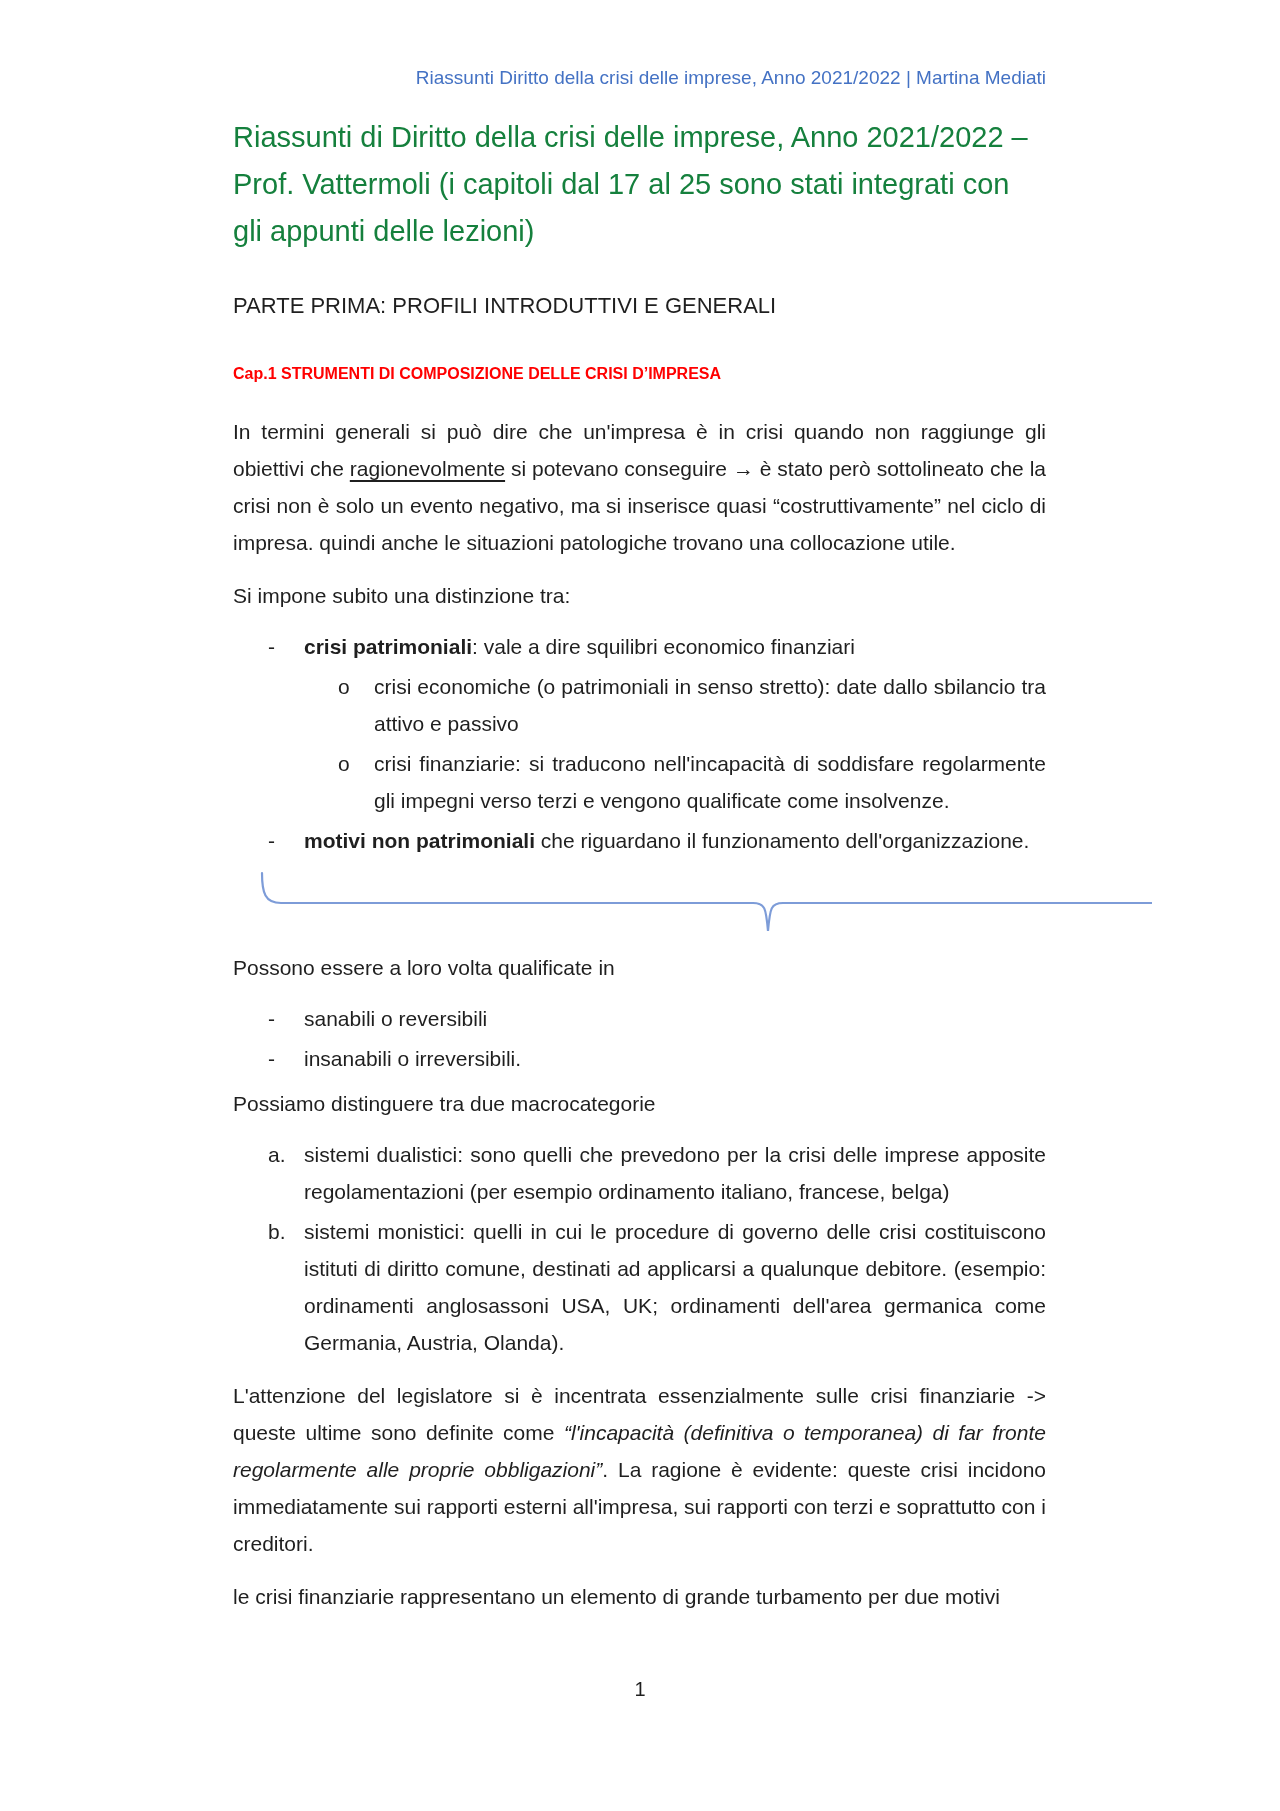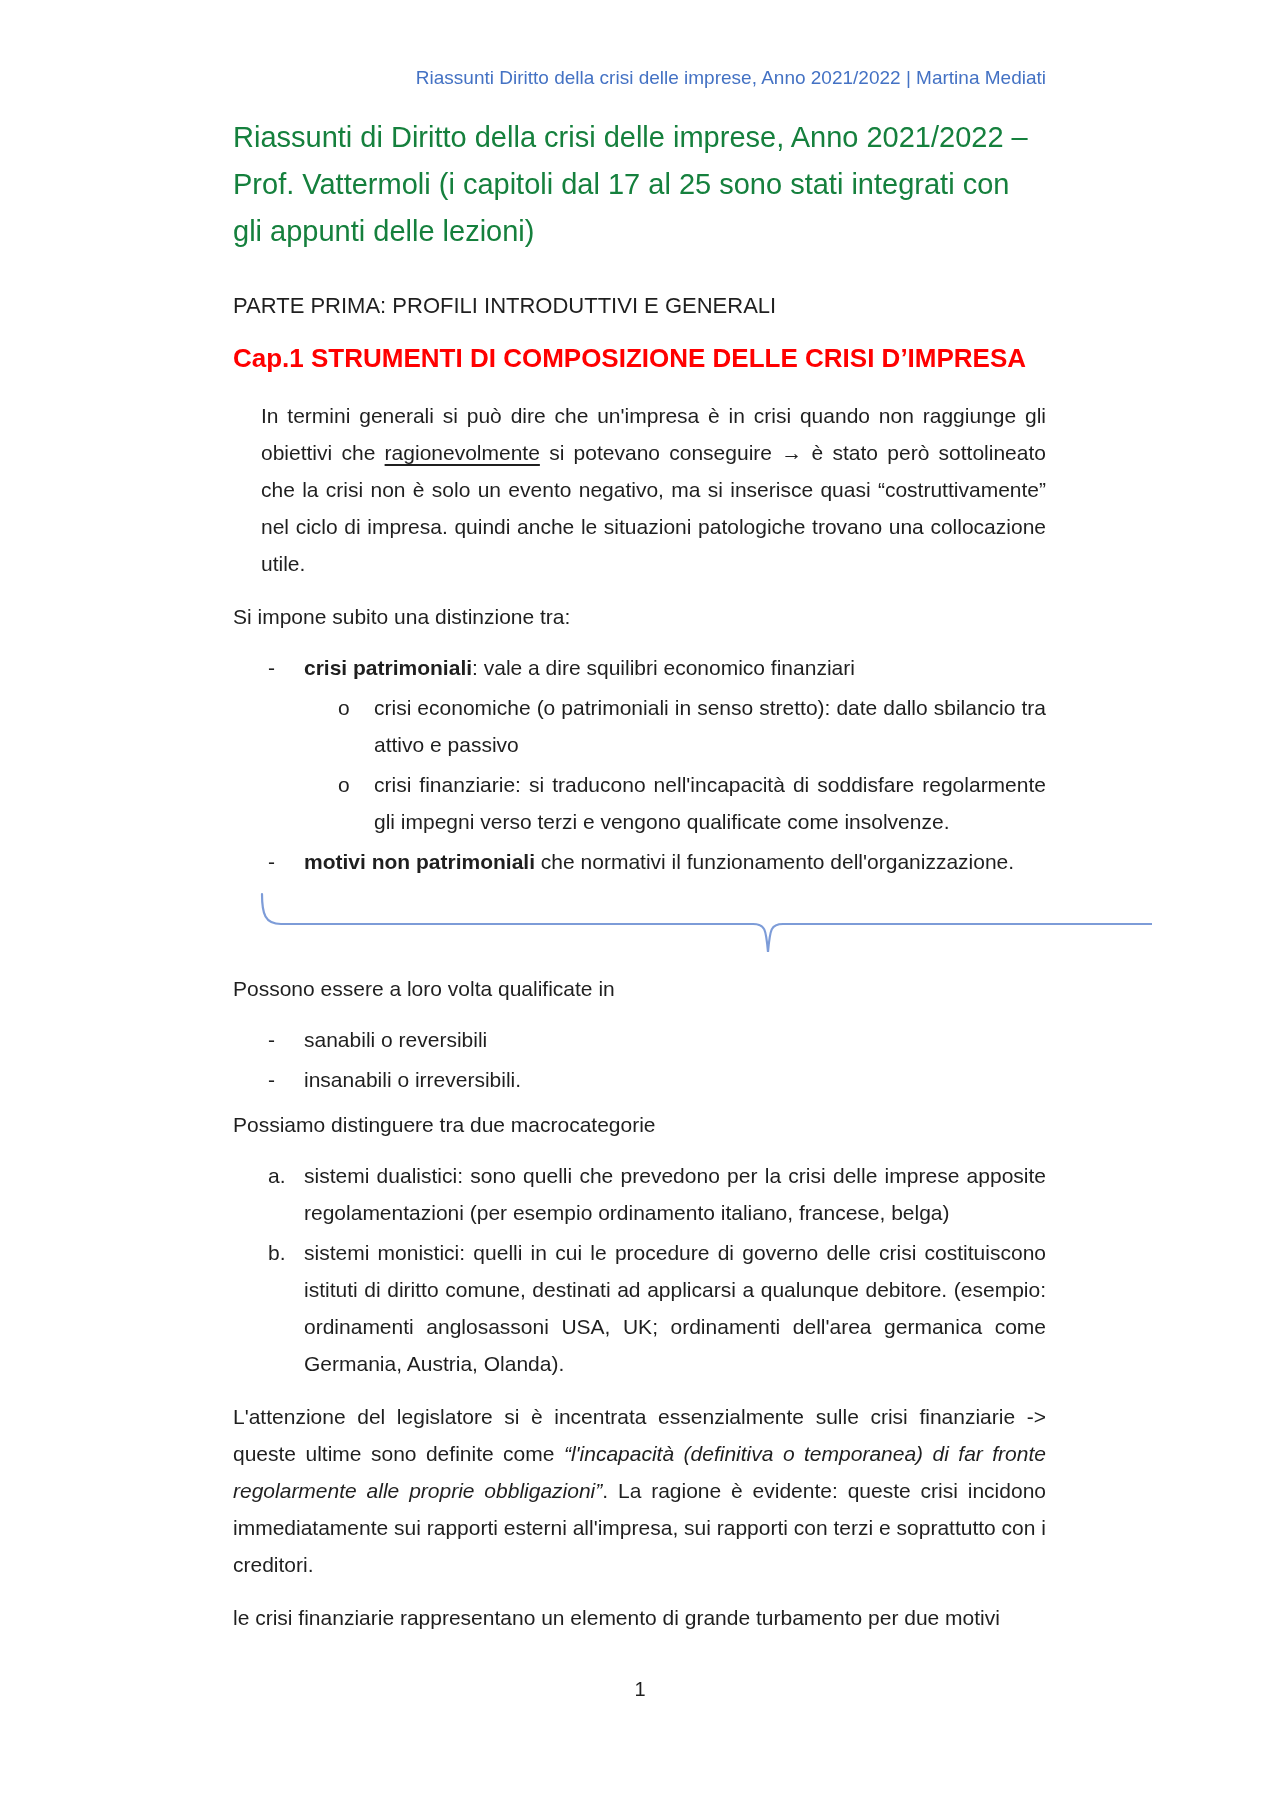--- a/index.html
+++ b/index.html
@@ -33,33 +33,33 @@
     text-underline-offset: 6px;
   }
   .center { text-align: left; }
   .part-heading {
     margin-top: 36px;
     font-size: 22px;
     line-height: 30px;
     color: #1f1f1f;
   }
   .chapter-heading {
-    margin-top: 22px;
-    font-size: 26px;
+    margin-top: 38px;
+    font-size: 16px;
     line-height: 30px;
     font-weight: 700;
     color: #FF0000;
   }
   .body-par {
     font-size: 21px;
     line-height: 37px;
     margin-top: 16px;
   }
   .just { text-align: justify; }
-  .first-par { margin-top: 24px; margin-left: 28px; }
+  .first-par { margin-top: 24px; }
   .run-b { font-weight: 700; }
   .run-u { text-decoration: underline; text-underline-offset: 4px; }
   .run-i { font-style: italic; }
   .list { margin-top: 14px; padding-left: 35px; }
   .li {
     display: flex;
     font-size: 21px;
     line-height: 37px;
     margin-bottom: 3px;
   }
@@ -114,21 +114,21 @@
     <div class="li sub">
       <span class="marker">o</span>
       <div class="li-text just">crisi economiche (o patrimoniali in senso stretto): date dallo sbilancio tra attivo e passivo</div>
     </div>
     <div class="li sub">
       <span class="marker">o</span>
       <div class="li-text just">crisi finanziarie: si traducono nell'incapacità di soddisfare regolarmente gli impegni verso terzi e vengono qualificate come insolvenze.</div>
     </div>
     <div class="li">
       <span class="marker">-</span>
-      <div class="li-text just"><span class="run-b">motivi non patrimoniali</span><span> che normativi il funzionamento dell'organizzazione.</span></div>
+      <div class="li-text just"><span class="run-b">motivi non patrimoniali</span><span> che riguardano il funzionamento dell'organizzazione.</span></div>
     </div>
   </div>
 
   <div class="brace-wrap">
     <svg width="1040" height="72" viewBox="0 0 1040 72">
       <path d="M 14 6 C 14 26, 17 36, 33 36 L 505 36 C 517 36, 518 41, 520 64 C 522 41, 523 36, 535 36 L 1007 36 C 1023 36, 1026 26, 1026 6" fill="none" stroke="#7D9CD8" stroke-width="2.2" stroke-linecap="round"></path>
     </svg>
   </div>
 
   <p class="body-par" style="margin-top:10px">Possono essere a loro volta qualificate in</p>

